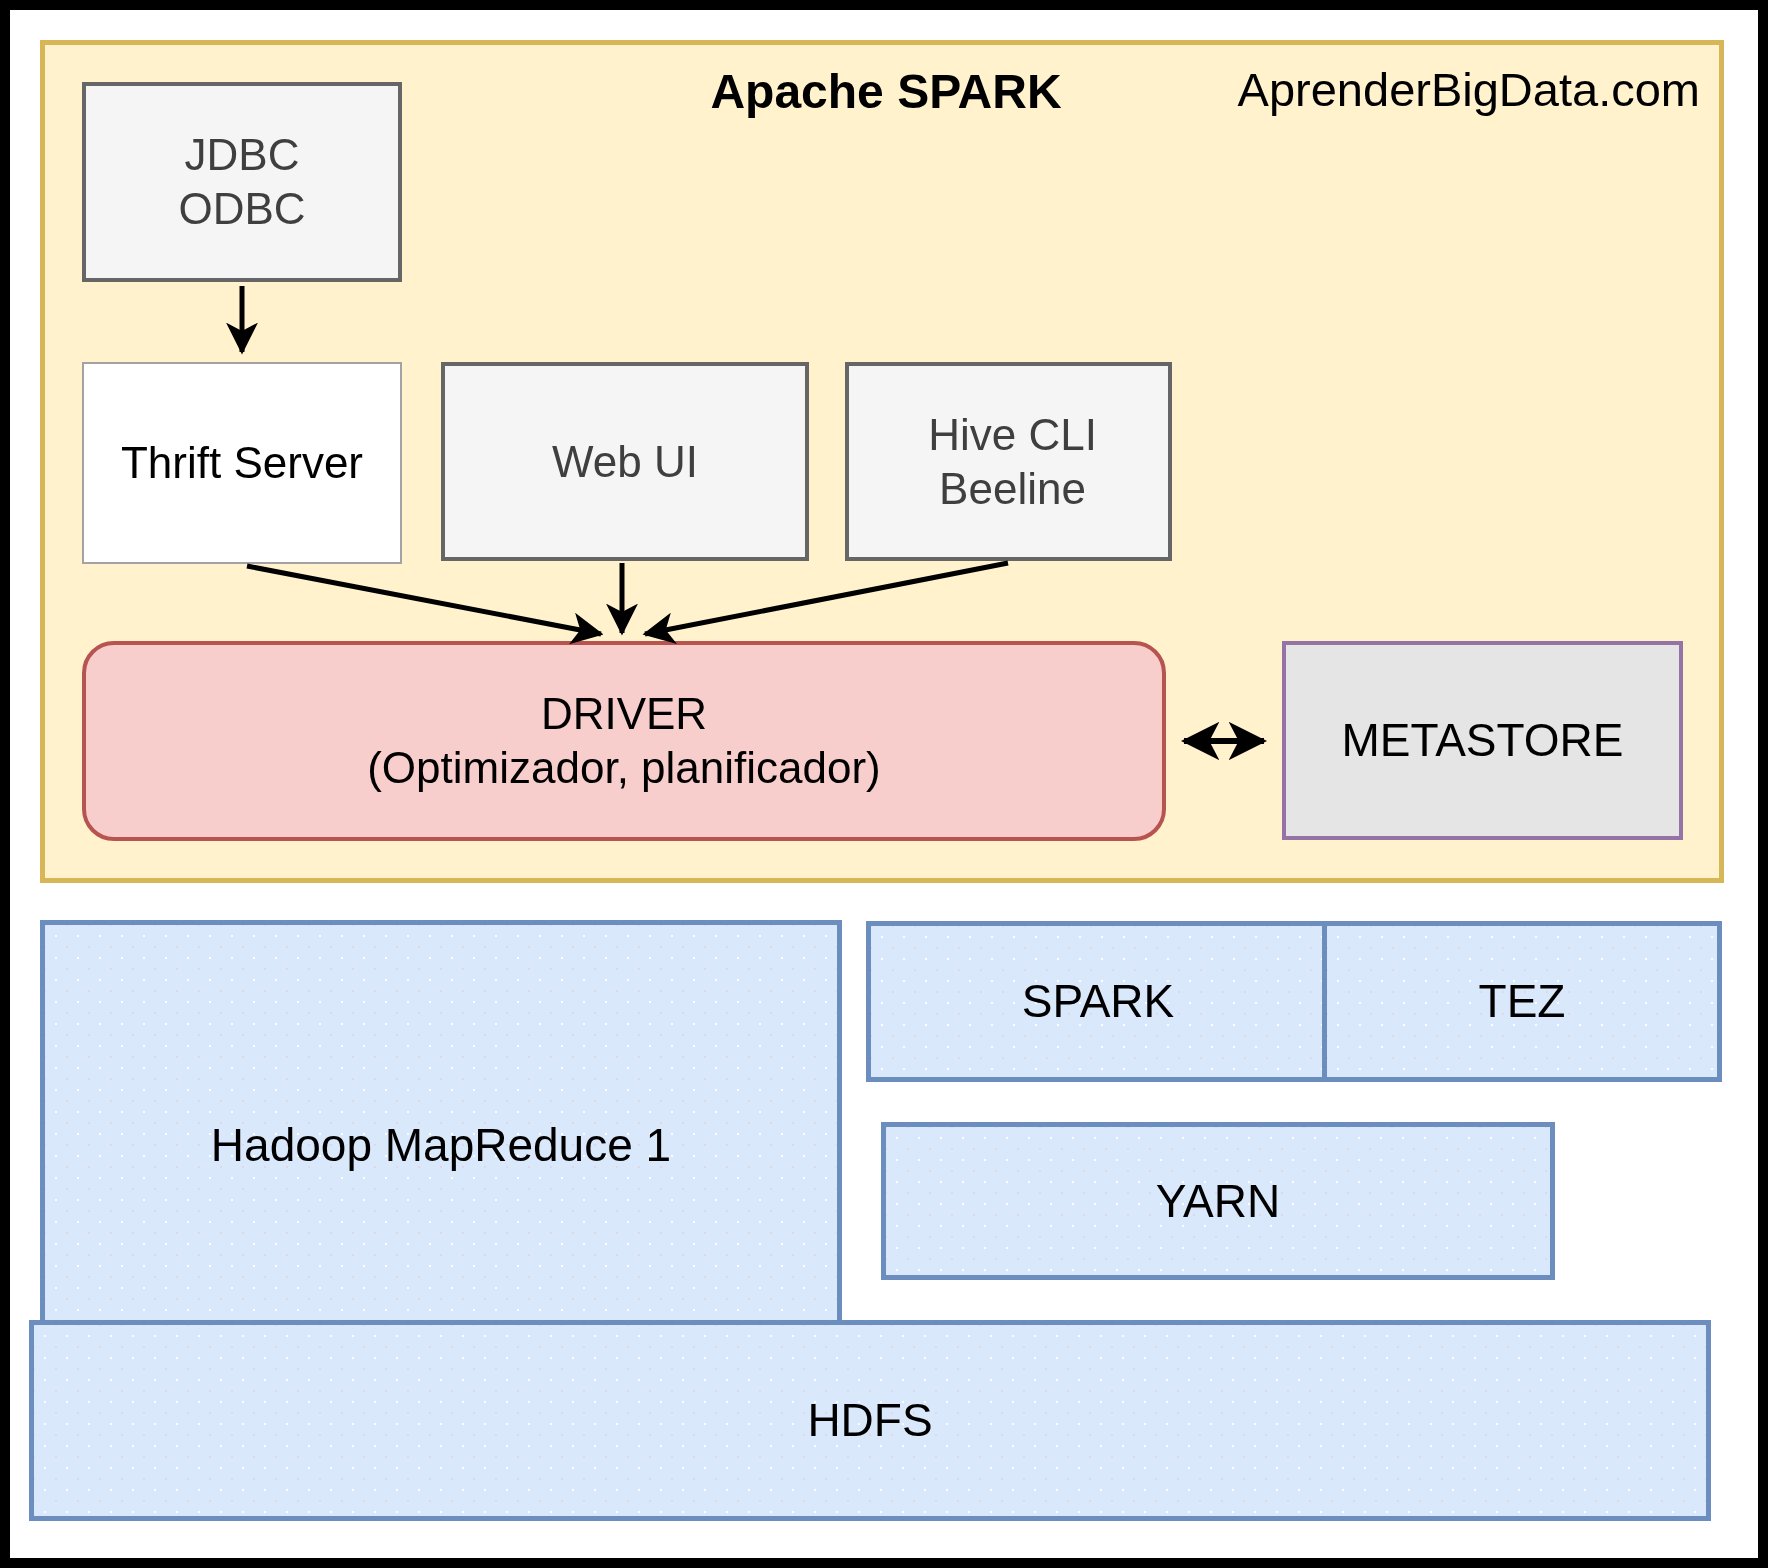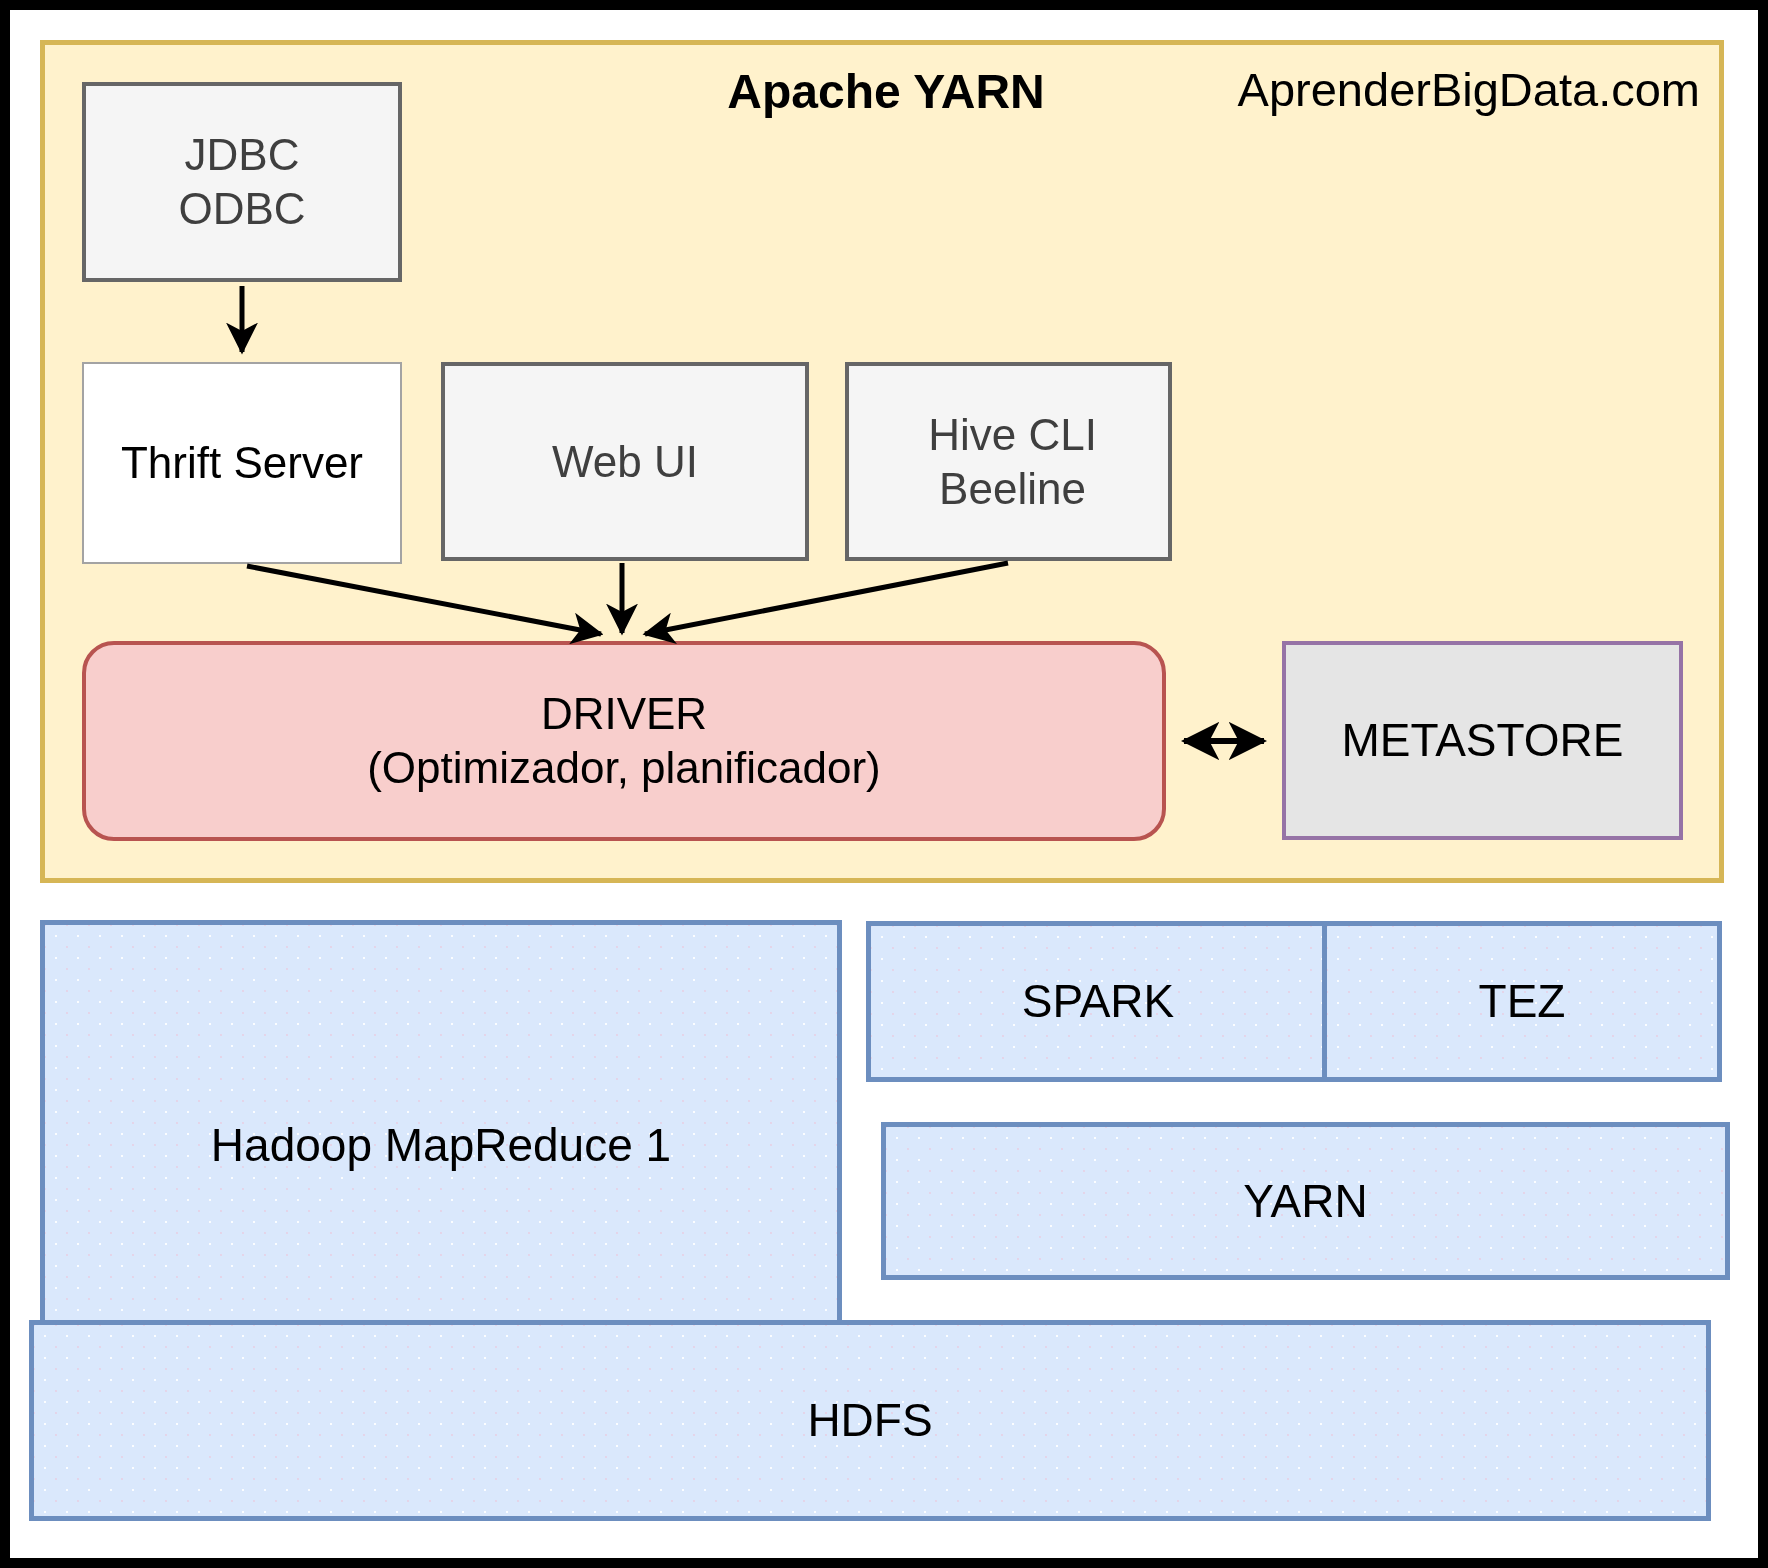--- a/index.html
+++ b/index.html
@@ -31,33 +31,33 @@
   
   #jdbc      {left:82px;  top:82px;  width:320px; height:200px;}
   #thrift    {left:82px;  top:362px; width:320px; height:202px;}
   #webui     {left:441px; top:362px; width:368px; height:199px;}
   #hivecli   {left:845px; top:362px; width:327px; height:199px;padding-left:8px;}
   #driver    {left:82px;  top:641px; width:1084px;height:200px;border-radius:32px;}
   #metastore {left:1282px;top:641px; width:401px; height:199px;}
   #mapreduce {left:40px;  top:920px; width:802px; height:450px;}
   #spark     {left:866px; top:921px; width:464px; height:161px;}
   #tez       {left:1322px;top:921px; width:400px; height:161px;}
-  #yarn      {left:881px; top:1122px;width:849px; height:158px;}
+  #yarn      {left:881px; top:1122px;width:674px; height:158px;}
   #hdfs      {left:29px;  top:1320px;width:1682px;height:201px;}
   .arrows{position:absolute;left:0;top:0;z-index:20;pointer-events:none;}
   .lbl-line{display:block;}
 </style>
 </head>
 <body>
 
 <div class="canvas">
 
   <div class="container-yellow"></div>
 
-  <div class="title">Apache YARN</div>
+  <div class="title">Apache SPARK</div>
   <div class="watermark">AprenderBigData.com</div>
 
   <div class="box gray" id="jdbc">
     <span class="lbl-line">JDBC</span>
     <span class="lbl-line">ODBC</span>
   </div>
 
   <div class="box white" id="thrift">
     <span class="lbl-line">Thrift Server</span>
   </div>

